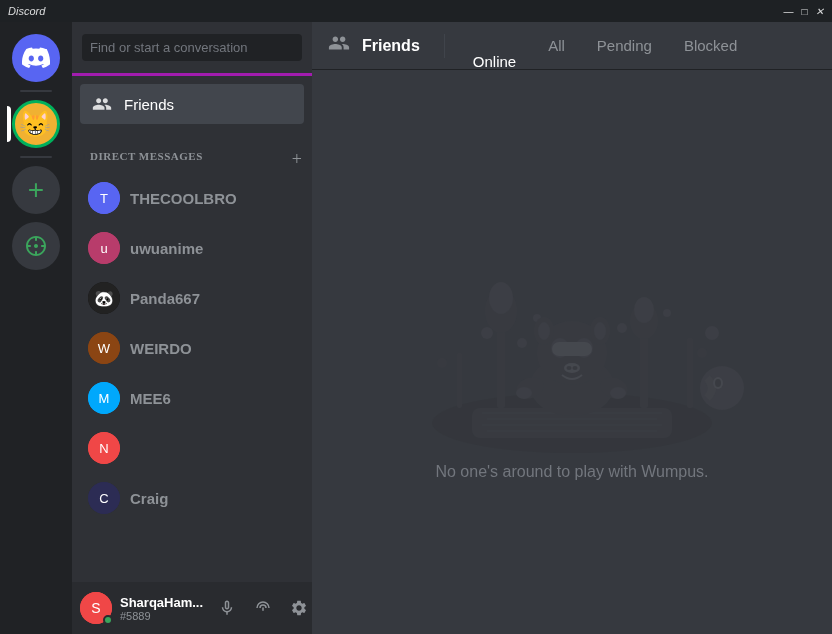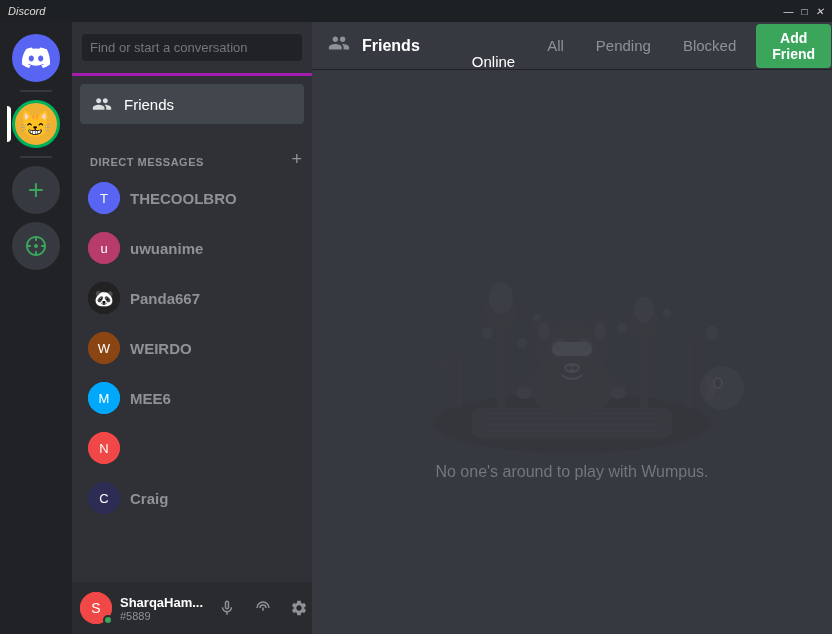--- a/index.html
+++ b/index.html
@@ -147,23 +147,24 @@
     .dm-nav-icon {
       width: 24px;
       height: 24px;
       display: flex;
       align-items: center;
       justify-content: center;
       font-size: 16px;
     }
     .dm-section-header {
       display: flex;
-      align-items: flex-end;
+      align-items: flex-start;
       justify-content: space-between;
       padding: 16px 10px 6px 18px;
+      font-family: Liberation Serif, serif;
     }
     .dm-section-title {
       font-size: 11px;
       font-weight: 700;
       text-transform: uppercase;
       color: #8e9297;
       letter-spacing: 0.5px;
     }
     .dm-add-btn {
       color: #8e9297;
@@ -543,21 +544,20 @@
         <svg width="22" height="22" viewBox="0 0 24 24" fill="#8e9297">
           <path d="M16 11c1.66 0 2.99-1.34 2.99-3S17.66 5 16 5c-1.66 0-3 1.34-3 3s1.34 3 3 3zm-8 0c1.66 0 2.99-1.34 2.99-3S9.66 5 8 5C6.34 5 5 6.34 5 8s1.34 3 3 3zm0 2c-2.33 0-7 1.17-7 3.5V19h14v-2.5c0-2.33-4.67-3.5-7-3.5zm8 0c-.29 0-.62.02-.97.05 1.16.84 1.97 1.97 1.97 3.45V19h6v-2.5c0-2.33-4.67-3.5-7-3.5z"></path>
         </svg>
       </span>
       <span class="top-bar-title">Friends</span>
       <div style="width:1px; height:24px; background:#40444b; margin:0 8px;"></div>
       <button class="tab-btn active">Online</button>
       <button class="tab-btn">All</button>
       <button class="tab-btn">Pending</button>
       <button class="tab-btn">Blocked</button>
-      <button class="add-friend-btn">Add Friend</button>
       <div class="top-bar-spacer"></div>
 
     </div>
 
     <div class="friends-content">
       <div class="wumpus-area">
 
         <svg class="wumpus-svg" width="360" height="240" viewBox="0 0 360 240">
 
           <ellipse cx="180" cy="200" rx="140" ry="30" fill="#2f3136" opacity="0.5"></ellipse>

